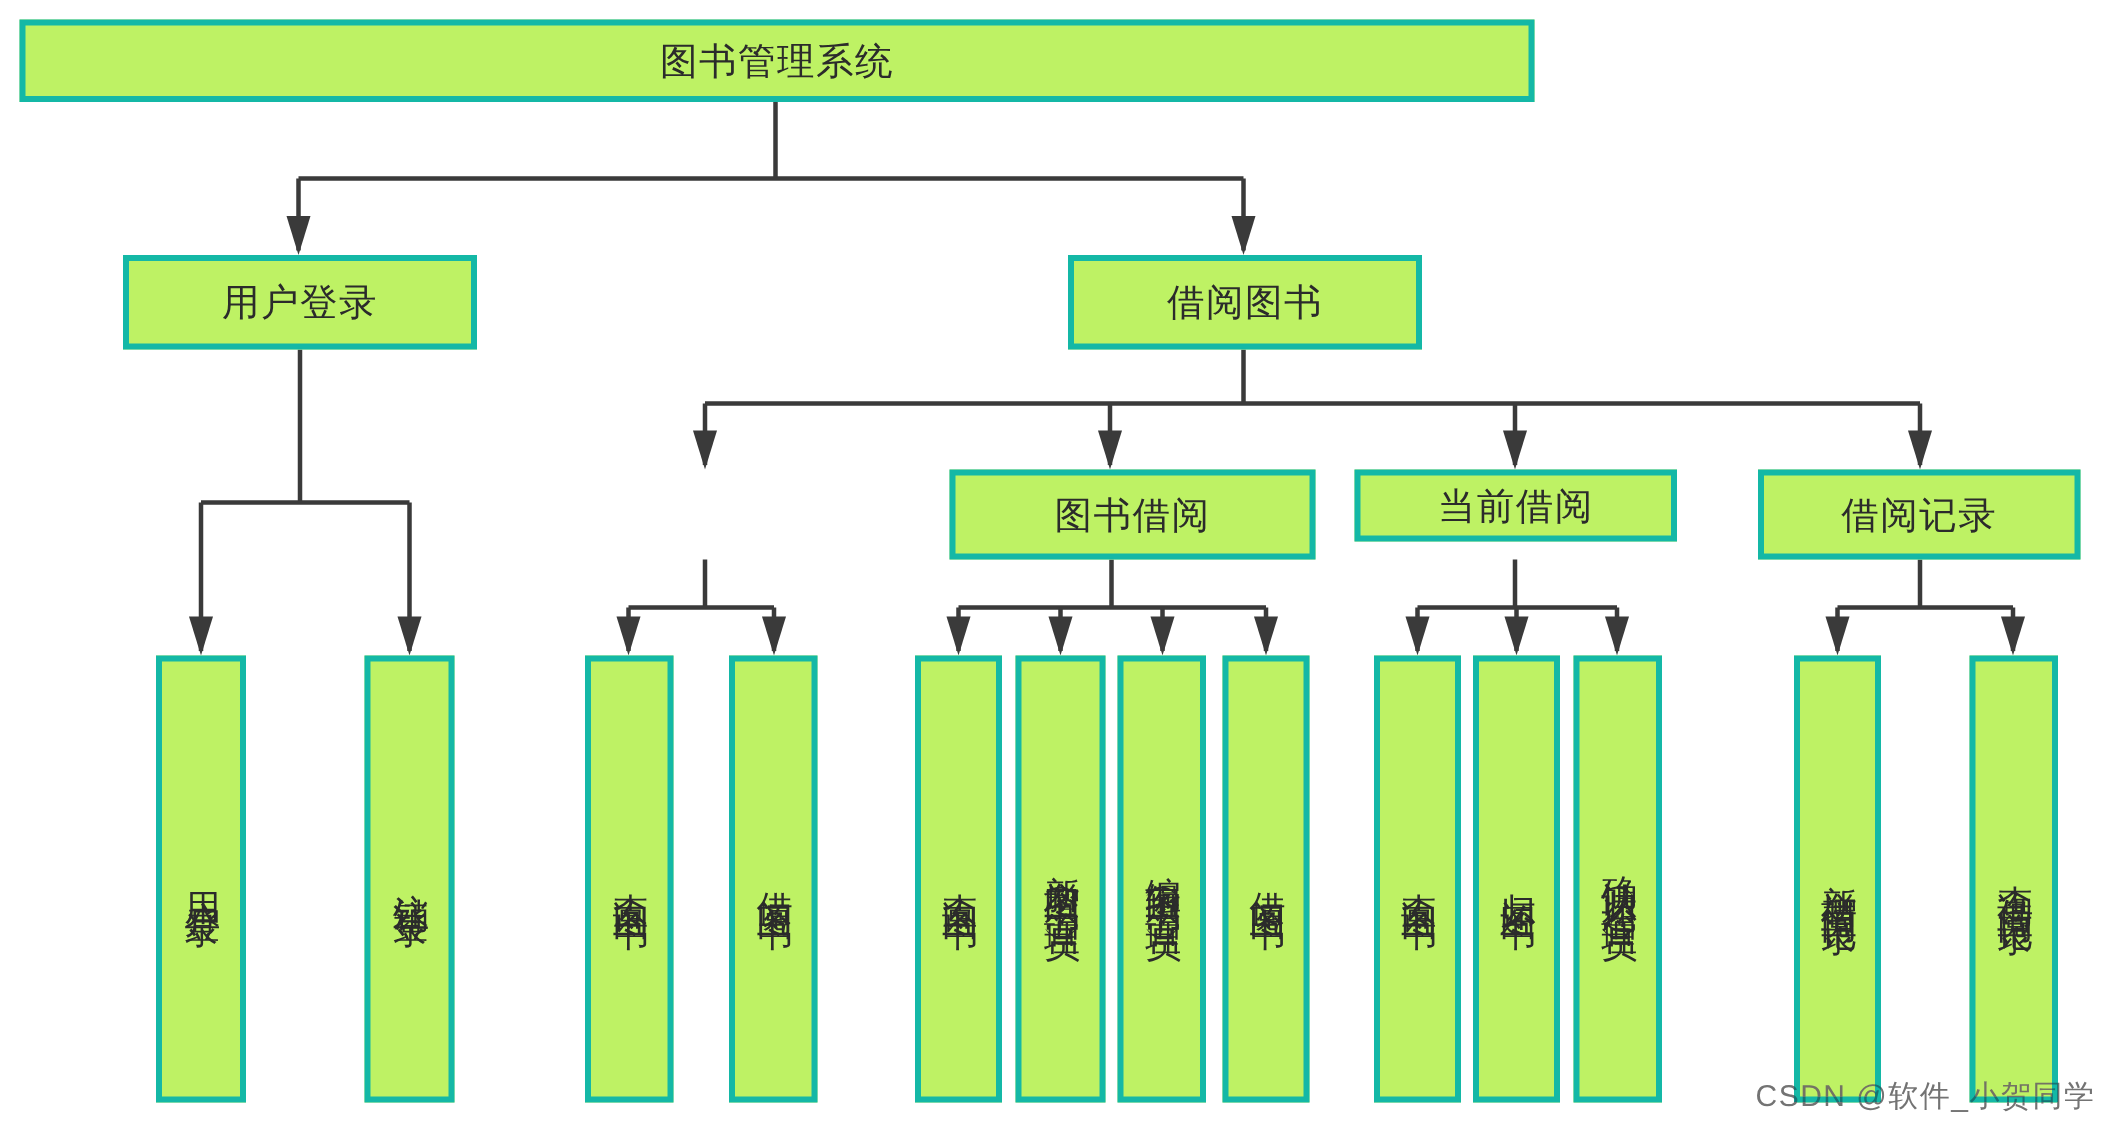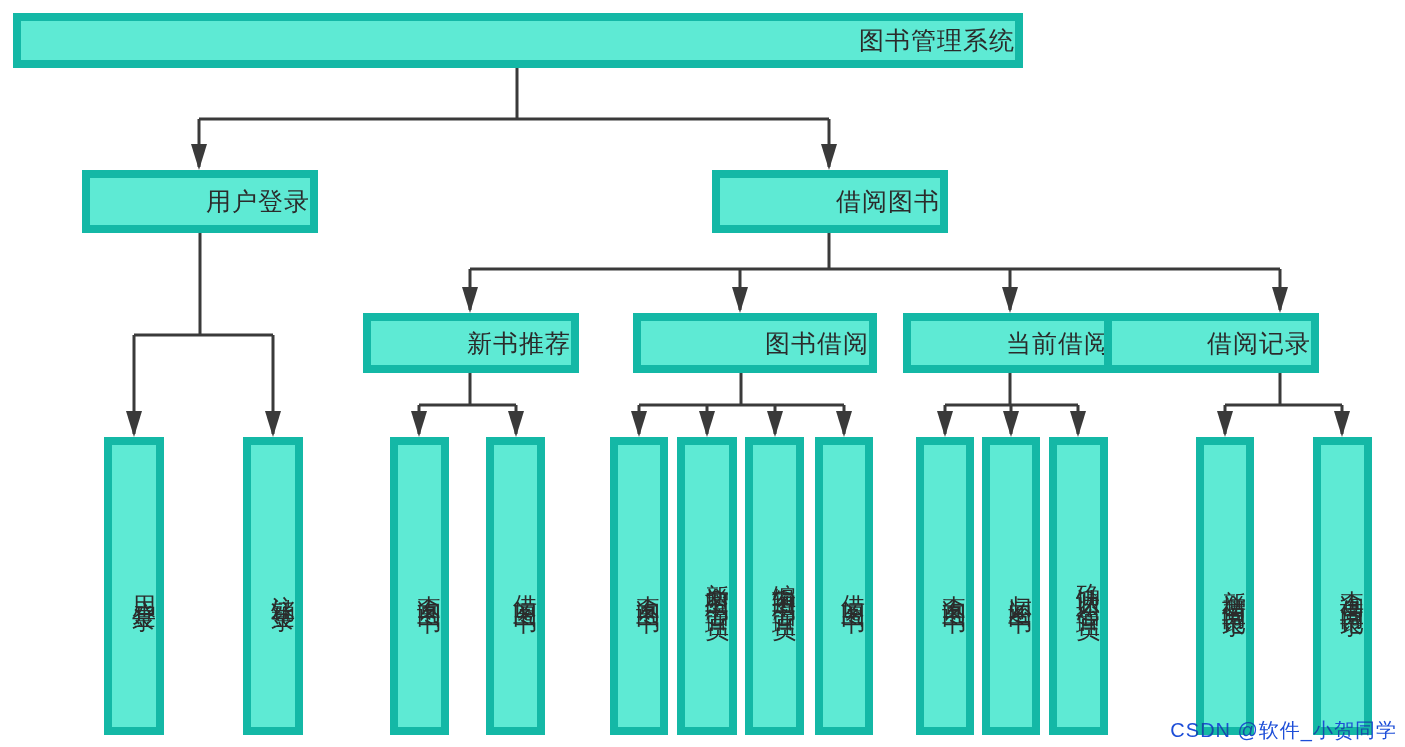--- a/index.html
+++ b/index.html
@@ -12,25 +12,25 @@
     overflow: hidden;
   }
   .connectors {
     position: absolute;
     left: 0; top: 0;
     width: 1405px; height: 747px;
   }
   .box {
     position: absolute;
     box-sizing: border-box;
-    border: 8px solid #14b8a6;
-    background: #5eead4;
+    border: 4px solid #14b8a6;
+    background: #bef264;
     display: flex;
     align-items: center;
-    justify-content: flex-end;
+    justify-content: center;
   }
   .box .lbl {
     color: #2b2b2b;
     white-space: nowrap;
   }
   .box.h .lbl {
     font-size: 25px;
     letter-spacing: 1px;
   }
   .box.v .lbl {
@@ -39,21 +39,21 @@
     font-size: 24px;
     line-height: 1;
     letter-spacing: 5px;
   }
   .watermark {
     position: absolute;
     right: 8px;
     bottom: 3px;
     font-size: 20px;
     letter-spacing: 1px;
-    color: #1d4ed8;
+    color: #737373;
     mix-blend-mode: darken;
     white-space: nowrap;
   }
 </style>
 </head>
 <body>
 
 <div class="stage">
 
   <svg class="connectors" viewBox="0 0 1405 747" xmlns="http://www.w3.org/2000/svg" aria-hidden="true">
@@ -100,30 +100,27 @@
     <span class="lbl">图书管理系统</span>
   </div>
 
   <div class="box h" style="left:82px; top:170px; width:236px; height:63px">
     <span class="lbl">用户登录</span>
   </div>
   <div class="box h" style="left:712px; top:170px; width:236px; height:63px">
     <span class="lbl">借阅图书</span>
   </div>
 
-  <div class="box h" style="left:363px; top:313px; width:216px; height:60px">
-    <span class="lbl">新书推荐</span>
-  </div>
   <div class="box h" style="left:633px; top:313px; width:244px; height:60px">
     <span class="lbl">图书借阅</span>
   </div>
-  <div class="box h" style="left:903px; top:313px; width:215px; height:60px">
+  <div class="box h" style="left:903px; top:313px; width:215px; height:48px">
     <span class="lbl">当前借阅</span>
   </div>
-  <div class="box h" style="left:1104px; top:313px; width:215px; height:60px">
+  <div class="box h" style="left:1172px; top:313px; width:215px; height:60px">
     <span class="lbl">借阅记录</span>
   </div>
 
   <div class="box v" style="left:104px; top:437px; width:60px; height:298px">
     <span class="lbl">用户登录</span>
   </div>
   <div class="box v" style="left:243px; top:437px; width:60px; height:298px">
     <span class="lbl">注销登录</span>
   </div>
 

